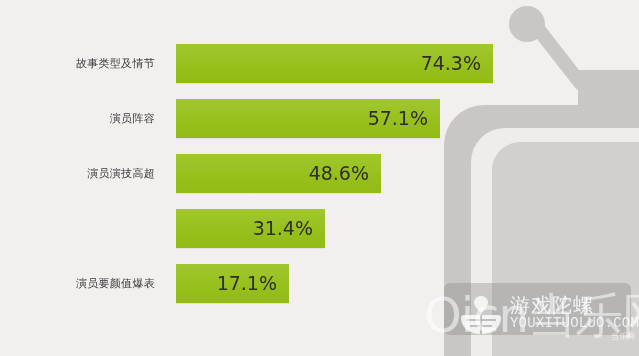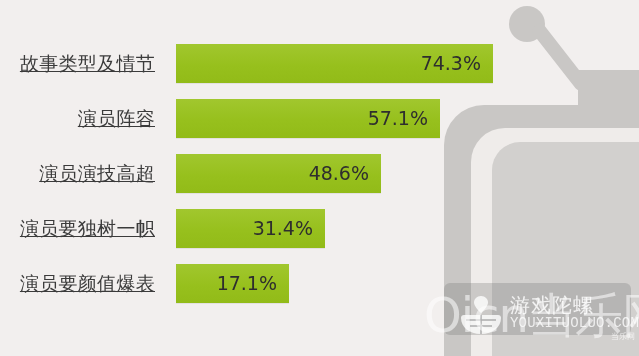--- a/index.html
+++ b/index.html
@@ -48,25 +48,24 @@
   }
 
   .bar-label {
     position: absolute;
     right: 484px;           
     top: 0;
     height: 39px;
     line-height: 39px;
     white-space: nowrap;
     text-align: right;
-    font-size: 19px;
+    font-size: 11px;
     color: #3b3b3b;
     letter-spacing: 0.3px;
     font-family: "DejaVu Sans", "Liberation Sans", sans-serif;
-    text-decoration: underline;
   }
 
   .bar-track {
     position: absolute;
     left: 168px;
     top: 0;
     height: 39px;
     padding-left: 8px;
   }
 
@@ -211,21 +210,20 @@
     <div class="bar-row" style="top:154px">
       <div class="bar-label">演员演技高超</div>
       <div class="bar-track" style="width:205px">
         <div class="bar-fill">
           <span class="bar-value">48.6%</span>
         </div>
       </div>
     </div>
 
     <div class="bar-row" style="top:209px">
-      <div class="bar-label">演员要独树一帜</div>
       <div class="bar-track" style="width:149px">
         <div class="bar-fill">
           <span class="bar-value">31.4%</span>
         </div>
       </div>
     </div>
 
     <div class="bar-row" style="top:264px">
       <div class="bar-label">演员要颜值爆表</div>
       <div class="bar-track" style="width:113px">

